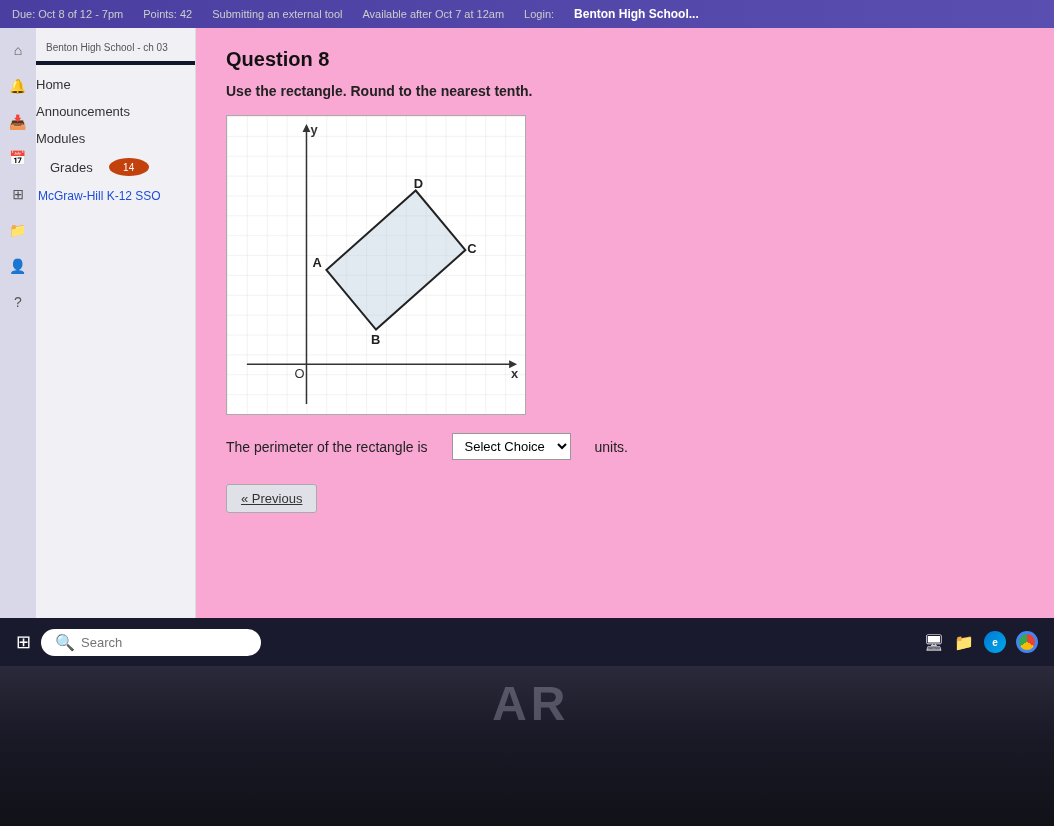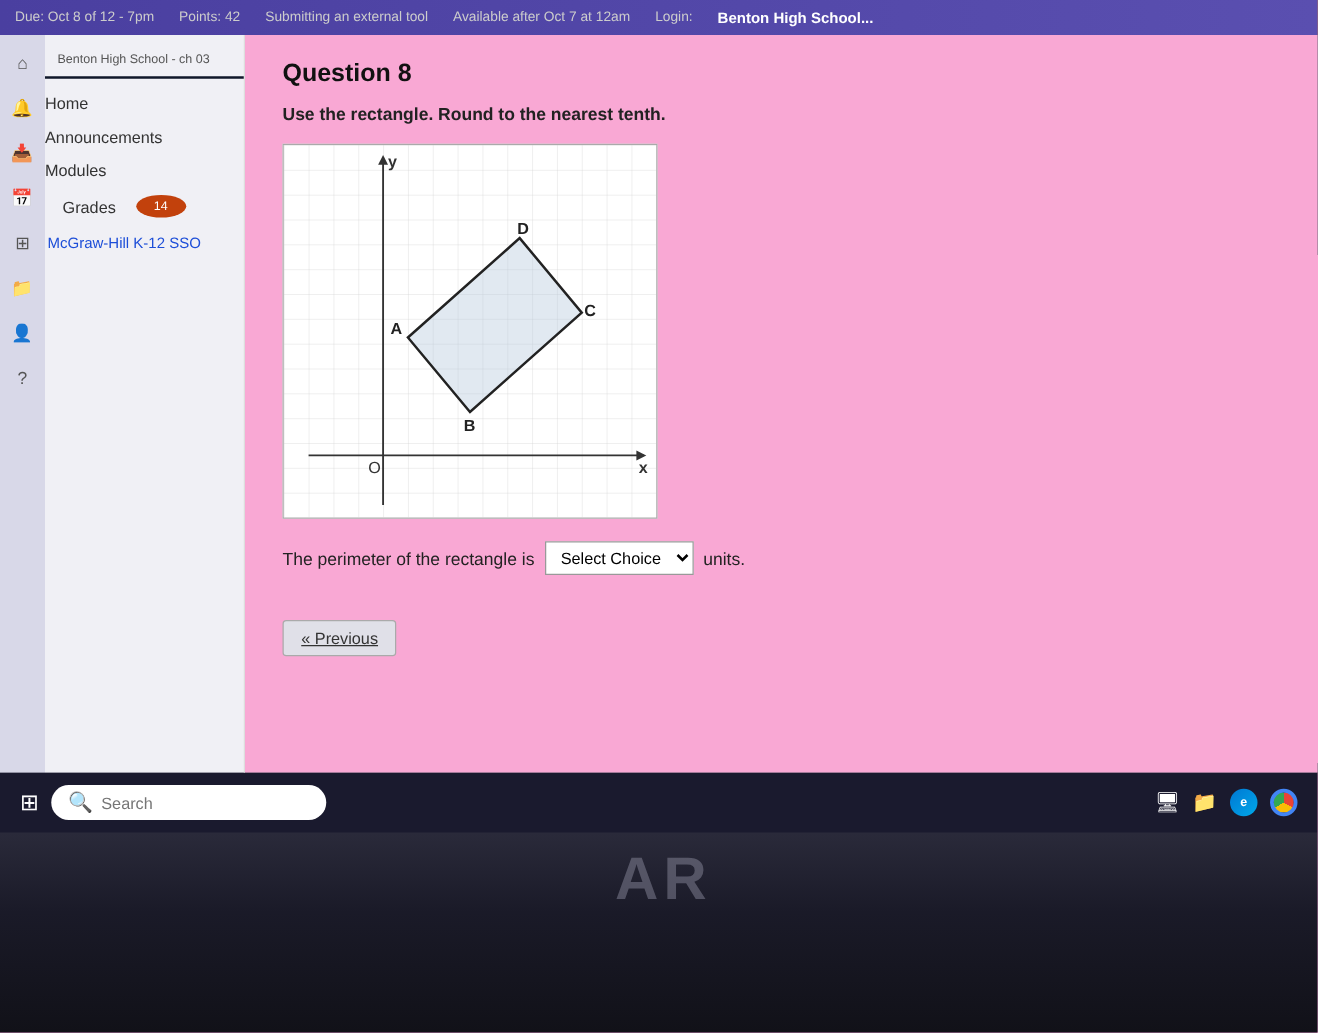--- a/index.html
+++ b/index.html
@@ -43,21 +43,21 @@
     .sidebar {
       width: 160px;
       background: #f0f0f5;
       padding: 10px 0;
       border-right: 1px solid #ddd;
     }
     .sidebar-brand {
       padding: 4px 10px 8px;
       font-size: 10px;
       color: #555;
-      border-bottom: 2px solid #0f172a;
+      border-bottom: 4px solid #0f172a;
       margin-bottom: 6px;
     }
     .sidebar-item {
       padding: 6px 0;
       font-size: 13px;
       color: #333;
       cursor: pointer;
     }
     .sidebar-grades {
       display: flex;
@@ -142,24 +142,24 @@
 
     .graph-svg {
       width: 100%;
       height: 100%;
     }
 
     
     .answer-row {
       display: flex;
       align-items: center;
-      gap: 8px;
+      gap: 24px;
       font-size: 14px;
       color: #222;
-      margin-bottom: 36px;
+      margin-bottom: 24px;
     }
 
     .select-dropdown {
       border: 1px solid #999;
       background: white;
       padding: 4px 8px;
       font-size: 13px;
       cursor: pointer;
       appearance: auto;
     }

